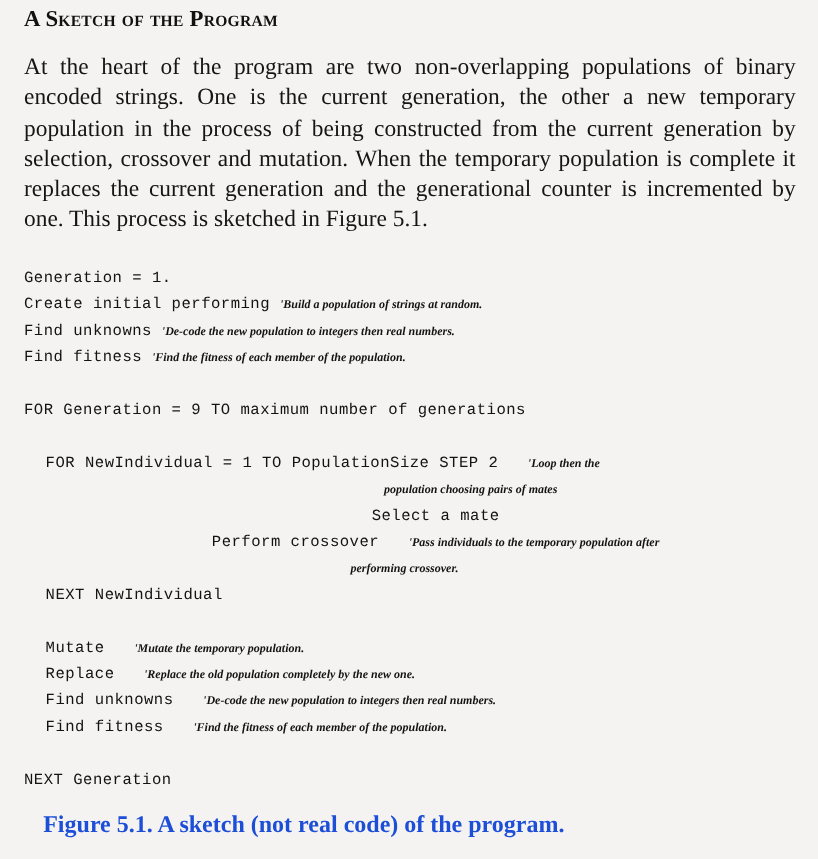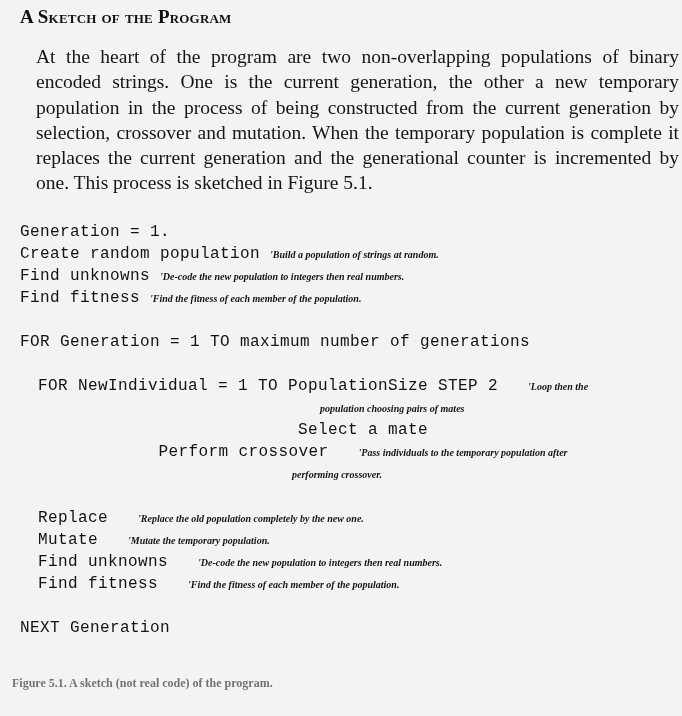--- a/index.html
+++ b/index.html
@@ -33,21 +33,21 @@
     font-size: 19px;
     font-variant: small-caps;
     letter-spacing: 0.2px;
     color: #111;
     white-space: nowrap;
   }
 
   
   .body-paragraph {
     position: absolute;
-    left: 36px;
+    left: 20px;
     top: 44px;
     width: 643px;
     font-size: 19.5px;
     line-height: 25.3px;
     text-align: justify;
     text-justify: inter-word;
     color: #151515;
   }
 
   
@@ -61,21 +61,21 @@
     position: relative;
     height: 22px;
     line-height: 22px;
     white-space: nowrap;
   }
   .code-line.blank {
     height: 22px;
   }
   .code {
     font-family: "Liberation Mono", "DejaVu Sans Mono", monospace;
-    font-size: 16px;
+    font-size: 13px;
     letter-spacing: 0.4px;
     color: #131313;
     white-space: pre;
   }
   .comment {
     font-family: "Liberation Serif", serif;
     font-style: italic;
     font-weight: bold;
     font-size: 10px;
     color: #131313;
@@ -90,54 +90,55 @@
   .cont-a { padding-left: 300px; }
   .cont-b { padding-left: 272px; }
 
   .ind0 { padding-left: 0px; }
   .ind1 { padding-left: 18px; }
   .ind2 { padding-left: 36px; text-align: center; }
 
   
   .figure-caption {
     position: absolute;
-    left: 12px;
+    left: 36px;
     top: 676px;
     font-family: "Liberation Serif", serif;
     font-weight: bold;
-    font-size: 12px;
-    color: #737373;
+    font-size: 20px;
+    color: #1d4ed8;
     white-space: nowrap;
   }
 </style>
 </head>
 <body>
 
 <div class="page">
 
   <div class="section-heading">A Sketch of the Program</div>
 
   <div class="body-paragraph">At the heart of the program are two non-overlapping populations of binary encoded strings. One is the current generation, the other a new temporary population in the process of being constructed from the current generation by selection, crossover and mutation. When the temporary population is complete it replaces the current generation and the generational counter is incremented by one. This process is sketched in Figure 5.1.</div>
 
   <div class="code-figure">
       <div class="code-line ind0"><span class="code">Generation = 1.</span></div>
-      <div class="code-line ind0"><span class="code">Create random population </span><span class="comment">'Build a population of strings at random.</span></div>
+      <div class="code-line ind0"><span class="code">Create initial performing </span><span class="comment">'Build a population of strings at random.</span></div>
       <div class="code-line ind0"><span class="code">Find unknowns </span><span class="comment">'De-code the new population to integers then real numbers.</span></div>
       <div class="code-line ind0"><span class="code">Find fitness </span><span class="comment">'Find the fitness of each member of the population.</span></div>
       <div class="code-line ind0 blank"></div>
-      <div class="code-line ind0"><span class="code">FOR Generation = 1 TO maximum number of generations</span></div>
+      <div class="code-line ind0"><span class="code">FOR Generation = 9 TO maximum number of generations</span></div>
       <div class="code-line ind0 blank"></div>
       <div class="code-line ind1"><span class="code">FOR NewIndividual = 1 TO PopulationSize STEP 2   </span><span class="comment">'Loop then the</span></div>
       <div class="comment-cont cont-a"><span class="comment">population choosing pairs of mates</span></div>
       <div class="code-line ind2"><span class="code">Select a mate</span></div>
       <div class="code-line ind2"><span class="code">Perform crossover   </span><span class="comment">'Pass individuals to the temporary population after</span></div>
       <div class="comment-cont cont-b"><span class="comment">performing crossover.</span></div>
+      <div class="code-line ind1"><span class="code">NEXT NewIndividual</span></div>
       <div class="code-line ind0 blank"></div>
+      <div class="code-line ind1"><span class="code">Mutate   </span><span class="comment">'Mutate the temporary population.</span></div>
       <div class="code-line ind1"><span class="code">Replace   </span><span class="comment">'Replace the old population completely by the new one.</span></div>
-      <div class="code-line ind1"><span class="code">Mutate   </span><span class="comment">'Mutate the temporary population.</span></div>
       <div class="code-line ind1"><span class="code">Find unknowns   </span><span class="comment">'De-code the new population to integers then real numbers.</span></div>
       <div class="code-line ind1"><span class="code">Find fitness   </span><span class="comment">'Find the fitness of each member of the population.</span></div>
       <div class="code-line ind0 blank"></div>
       <div class="code-line ind0"><span class="code">NEXT Generation</span></div>
     </div>
 
   <div class="figure-caption">Figure 5.1. A sketch (not real code) of the program.</div>
 
 </div>
 

